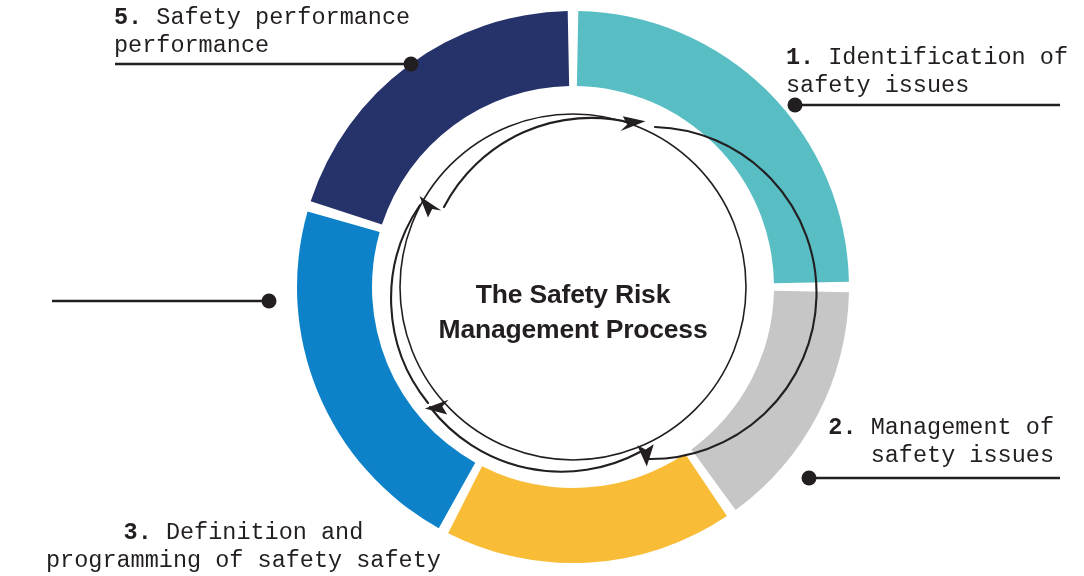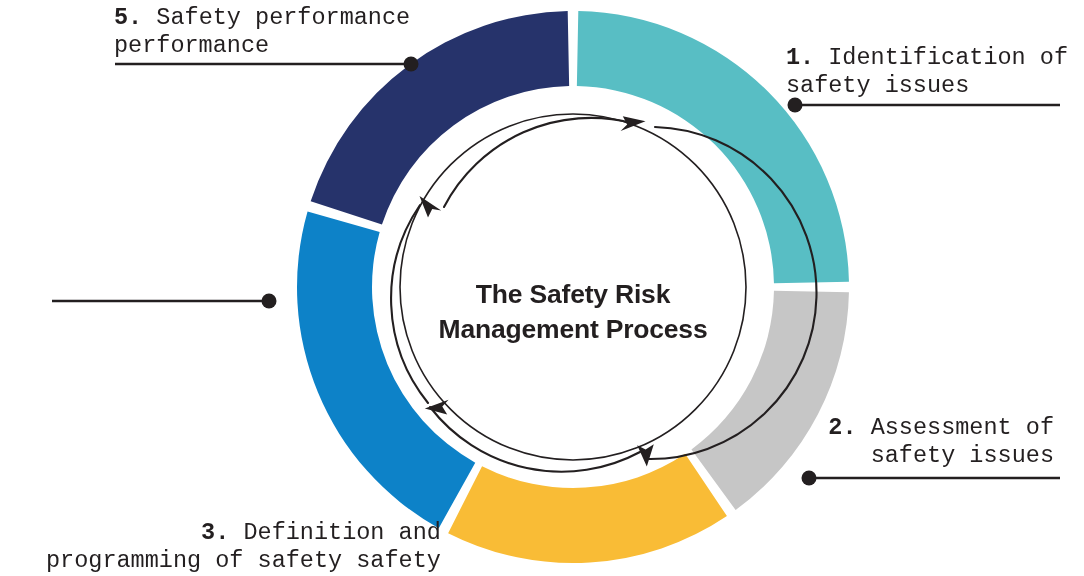--- a/index.html
+++ b/index.html
@@ -70,21 +70,21 @@
     text-align: left;
   }
   .callout-4 {
     left: 52px;
     top: 242px;
     text-align: left;
   }
   .callout-3 {
     left: 46px;
     top: 519px;
-    text-align: right;
+    text-align: center;
   }
   .callout-1 {
     right: 16px;
     top: 44px;
     text-align: left;
   }
   .callout-2 {
     right: 30px;
     top: 414px;
     text-align: right;
@@ -167,17 +167,17 @@
     <span class="line"><span class="num">3.</span> <span>Definition and</span></span>
     <span class="line">programming of safety safety</span>
   </div>
 
   <div class="callout callout-1">
     <span class="line"><span class="num">1.</span> <span>Identification of</span></span>
     <span class="line">safety issues</span>
   </div>
 
   <div class="callout callout-2">
-    <span class="line"><span class="num">2.</span> <span>Assessment of</span></span>
+    <span class="line"><span class="num">2.</span> <span>Management of</span></span>
     <span class="line">safety issues</span>
   </div>
 
 </div>
 
 </body></html>

